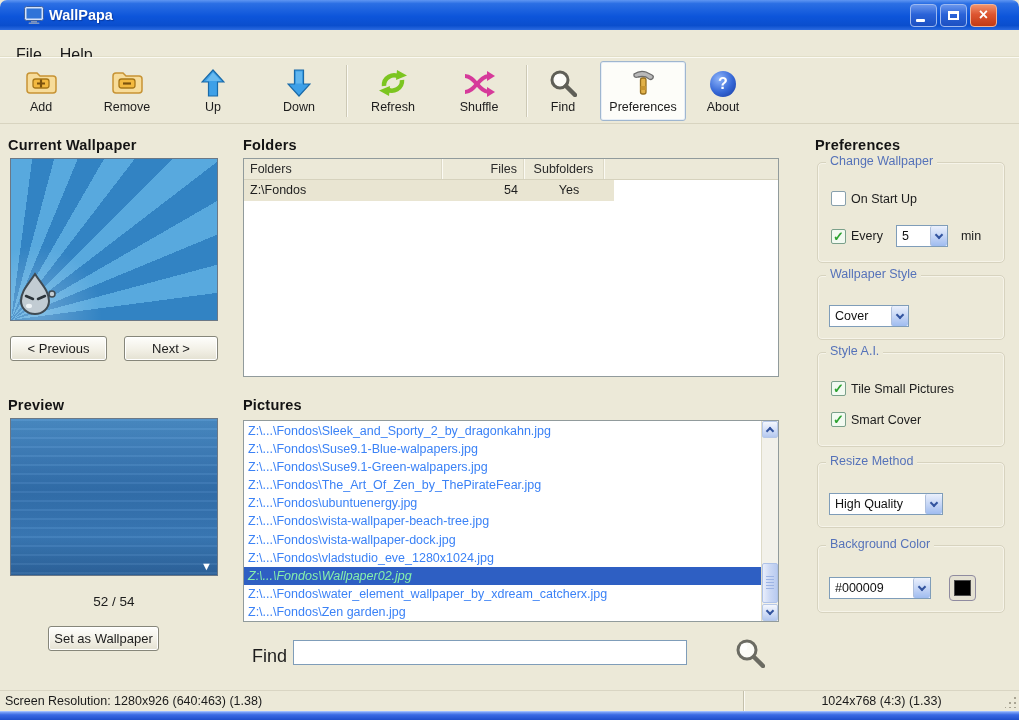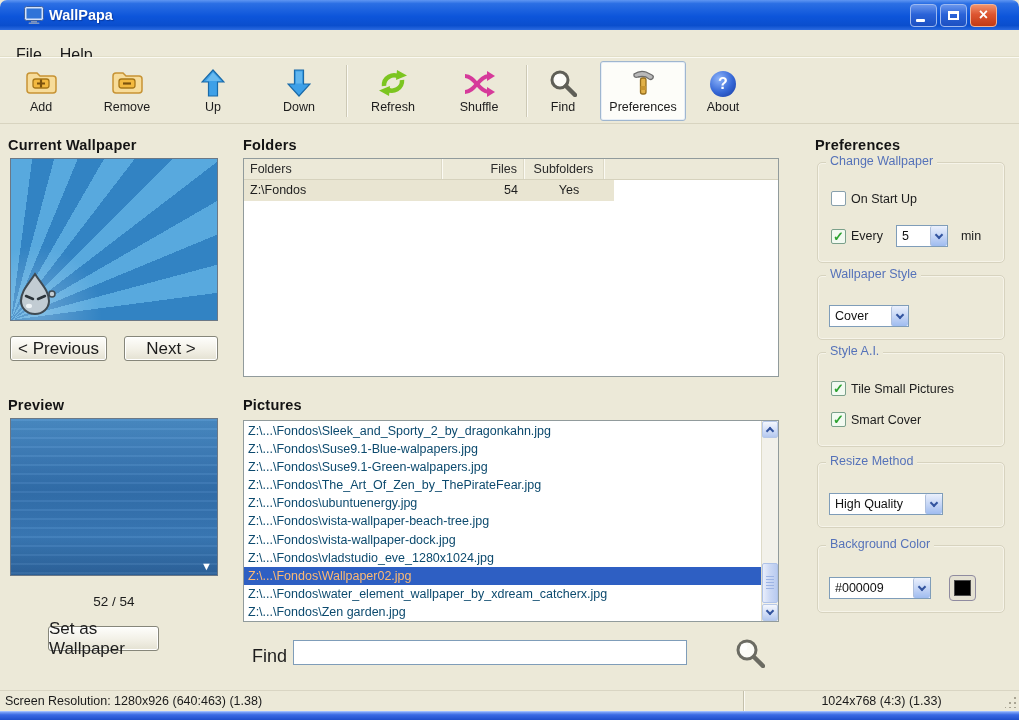--- a/index.html
+++ b/index.html
@@ -68,21 +68,21 @@
       radial-gradient(circle at 12% 95%, rgba(255,255,255,.25), rgba(255,255,255,0) 28%),
       repeating-conic-gradient(from 0deg at 0% 100%, #58a9de 0deg 7.5deg, #3283c3 7.5deg 15deg);
   }
   .droplet { position:absolute; left:4px; bottom:2px; width:44px; height:48px; }
 
   .navbtns { position:absolute; left:10px; top:336px; width:208px; display:flex; justify-content:space-between; }
   .xp-btn {
     height:25px; border:1px solid #86867a; border-radius:3px;
     background: linear-gradient(180deg,#fefefc,#f2f0e6 55%,#e4e1d2);
     box-shadow: inset 0 0 0 1px #fff;
-    font-size:17px; color:#1c1c1c; display:flex; align-items:center; justify-content:center; cursor:pointer;
+    font-size:13px; color:#1c1c1c; display:flex; align-items:center; justify-content:center; cursor:pointer;
     font-family:"Liberation Sans",sans-serif;
   }
   .prev-btn { width:97px; } .next-btn { width:94px; }
 
   .preview-box {
     position:absolute; left:10px; top:418px; width:208px; height:158px;
     border:1px solid #6b7886; overflow:hidden;
     background:
       repeating-linear-gradient(180deg, rgba(255,255,255,.05) 0 2px, rgba(0,0,0,.04) 2px 9px),
       linear-gradient(180deg,#4a8cc6 0%,#326fad 45%,#3a7ab8 75%,#2d639c 100%);
@@ -119,23 +119,23 @@
   .ft-row .c1 { width:198px; }
   .ft-row .c2 { width:82px; text-align:right; }
   .ft-row .c3 { width:90px; text-align:center; }
 
   
   .pictures-list {
     position:absolute; left:243px; top:420px; width:536px; height:202px;
     background:#fff; border:1px solid #919b9c; display:flex;
   }
   .pl-rows { width:518px; overflow:hidden; padding-top:1px; }
-  .pl-rows .row { height:18.1px; line-height:18.1px; font-size:12.5px; color:#0c4a6e; padding:0 4px;
+  .pl-rows .row { height:18.1px; line-height:18.1px; font-size:12.5px; color:#3b82f6; padding:0 4px;
     white-space:nowrap; overflow:hidden; cursor:default; }
-  .pl-rows .row.selected { background:#2e5fc3; color:#fdba74; }
+  .pl-rows .row.selected { background:#2e5fc3; color:#86efac;font-style:italic; }
   .scrollbar { width:17px; background:#f2f1ea; border-left:1px solid #dedbc9; position:relative; }
   .sb-btn {
     position:absolute; left:0; width:16px; height:17px; cursor:pointer;
     background: linear-gradient(180deg,#f4f7fd,#cfdcf6 60%,#b4c8ef);
     border:1px solid #b6c8e8; border-radius:2px;
     display:flex; align-items:center; justify-content:center;
   }
   .sb-up { top:0; } .sb-down { bottom:0; }
   .chev { width:6px; height:6px; border-right:2px solid #33549f; border-bottom:2px solid #33549f; }
   .chev.up { transform: rotate(-135deg); margin-top:3px; }

